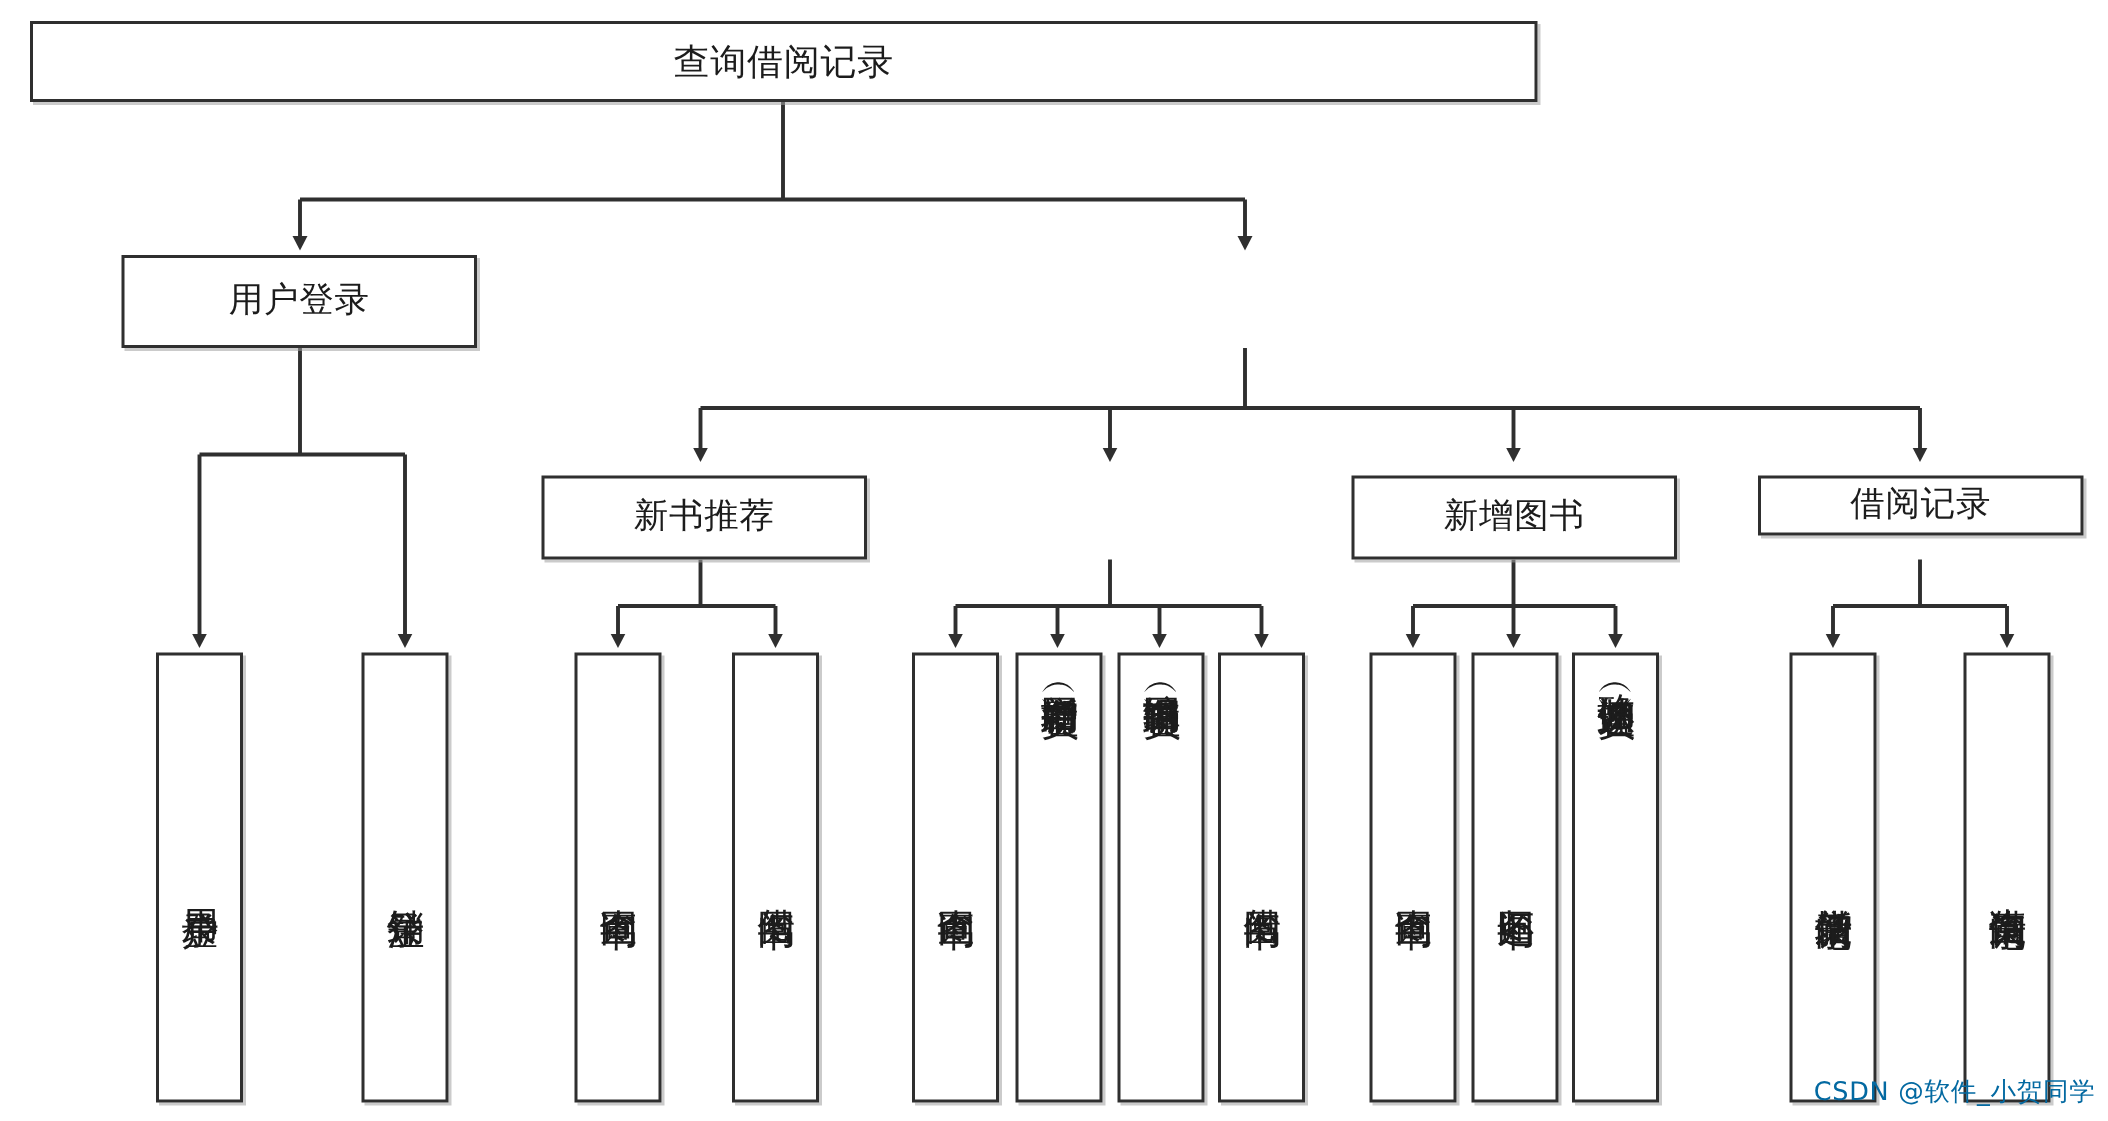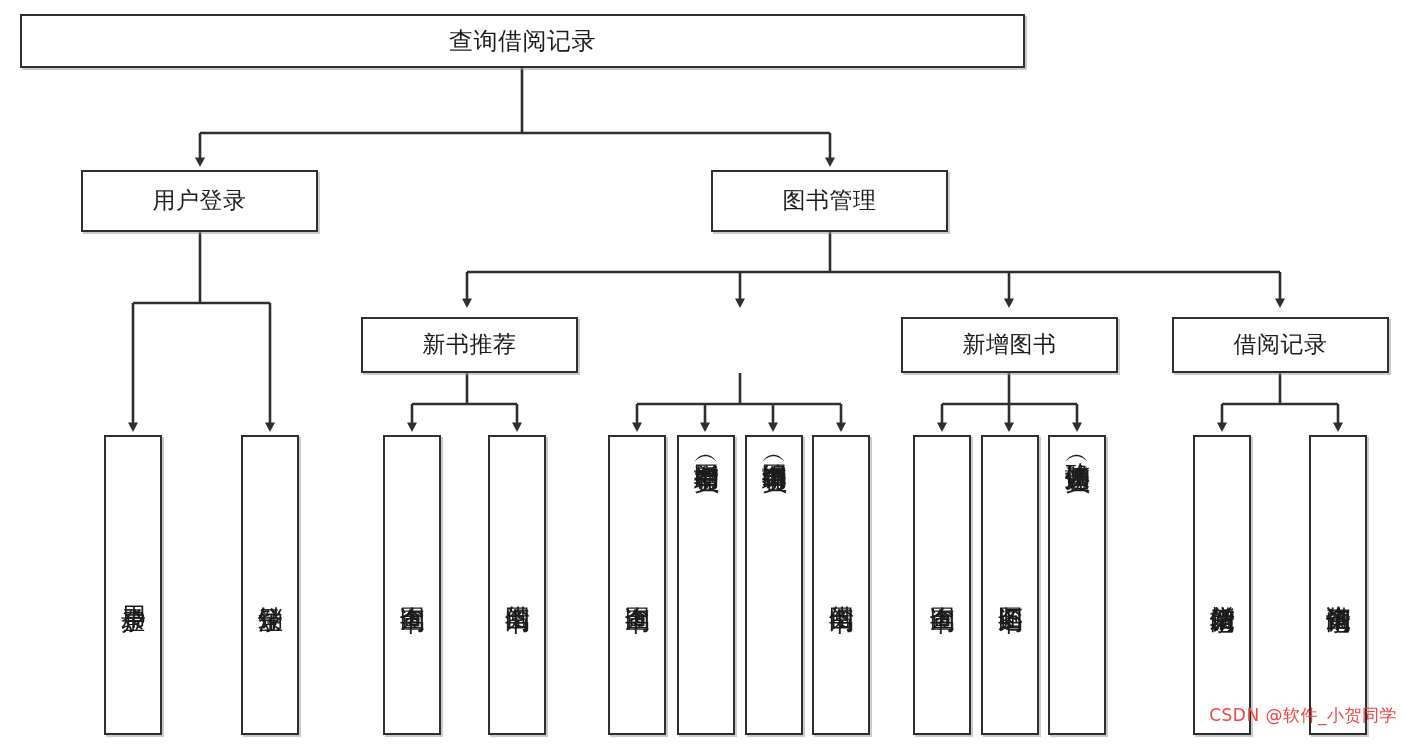--- a/index.html
+++ b/index.html
@@ -63,23 +63,23 @@
     line-height: 1.04;
     letter-spacing: 1px;
     white-space: nowrap;
   }
   .node.vert.mid .label {
     align-self: center;
   }
   #watermark {
     position: absolute;
     right: 8px;
-    bottom: 20px;
+    bottom: 8px;
     font-size: 17px;
-    color: #ef4444;
+    color: #0369a1;
     letter-spacing: 0.5px;
     z-index: 5;
     user-select: none;
     white-space: nowrap;
   }
 </style>
 </head>
 <body>
 
 <div id="canvas">
@@ -135,34 +135,31 @@
   </svg>
 
   <div class="node horiz root" style="left:20px; top:14px; width:1005px; height:54px;">
     <span class="label">查询借阅记录</span>
   </div>
 
   <div class="node horiz" style="left:81px; top:170px; width:237px; height:62px;">
     <span class="label">用户登录</span>
   </div>
 
-  <div class="node horiz" style="left:711px; top:170px; width:237px; height:62px;">
-    <span class="label">图书管理</span>
-  </div>
 
   <div class="node horiz" style="left:361px; top:317px; width:217px; height:56px;justify-content:center;">
     <span class="label">新书推荐</span>
   </div>
 
 
   <div class="node horiz" style="left:901px; top:317px; width:217px; height:56px;">
     <span class="label">新增图书</span>
   </div>
 
-  <div class="node horiz" style="left:1172px; top:317px; width:217px; height:56px;">
+  <div class="node horiz" style="left:1172px; top:317px; width:217px; height:40px;">
     <span class="label">借阅记录</span>
   </div>
 
   <div class="node vert mid" style="left:104px; top:435px; width:58px; height:300px;">
     <span class="label">用户登录</span>
   </div>
 
   <div class="node vert mid" style="left:241px; top:435px; width:58px; height:300px;">
     <span class="label">注销登录</span>
   </div>

